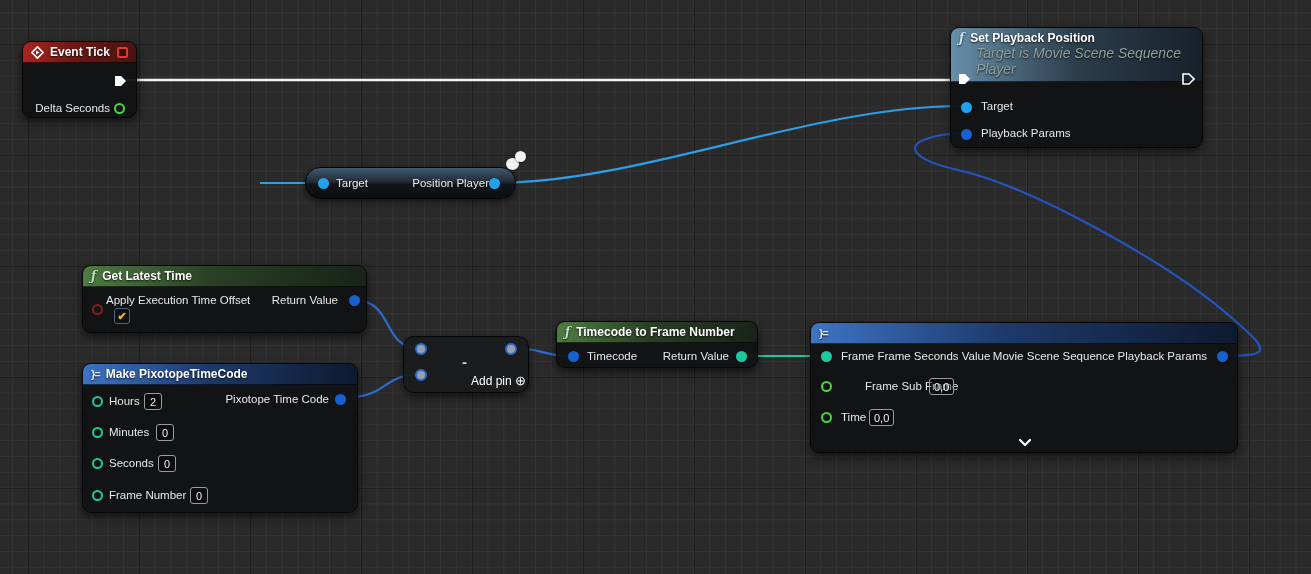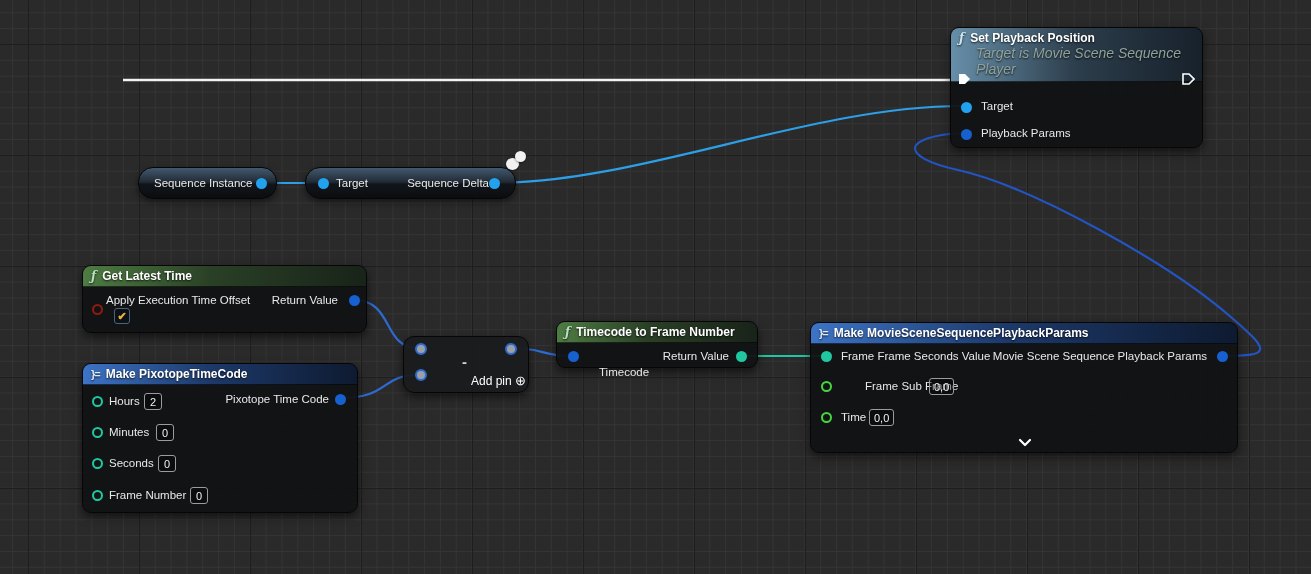--- a/index.html
+++ b/index.html
@@ -83,20 +83,35 @@
     <path d="M123 80 L957 80" stroke="#f2f2f2" stroke-width="2.6" fill="none"></path>
     <path d="M260 183 L323 183" stroke="#2d9fe6" stroke-width="2.2" fill="none"></path>
     <path d="M494 183 C640 183 810 106 962 106" stroke="#2d9fe6" stroke-width="2.2" fill="none"></path>
     <path d="M354 300 C394 300 382 348 418 348" stroke="#2e6bd0" stroke-width="2.2" fill="none"></path>
     <path d="M340 398 C390 398 380 375 418 375" stroke="#2e6bd0" stroke-width="2.2" fill="none"></path>
     <path d="M511 348 C543 348 542 356 572 356" stroke="#2e6bd0" stroke-width="2.2" fill="none"></path>
     <path d="M741 356 L824 356" stroke="#1fc8a0" stroke-width="2.2" fill="none"></path>
     <path d="M963 133 C902 136 898 157 958 170 C1030 186 1168 262 1232 318 C1270 351 1272 356 1223 356" stroke="#2454c2" stroke-width="2.2" fill="none"></path>
   </svg>
 
+  <div class="node" style="left:22px; top:41px; width:115px; height:77px;">
+    <div class="hdr hdr-event">
+      <svg width="13" height="13" viewBox="0 0 13 13">
+        <rect x="2.5" y="2.5" width="8" height="8" transform="rotate(45 6.5 6.5)" fill="none" stroke="#fff" stroke-width="1.6"></rect>
+        <path d="M5 4.5 L8.5 6.5 L5 8.5 Z" fill="#fff"></path>
+      </svg>
+      <span>Event Tick</span>
+      <span style="margin-left:auto; width:11px; height:11px; border:2px solid #e03a2e; border-radius:2px; background:#33100d;"></span>
+    </div>
+    <svg class="exec" style="left:90px; top:32px;" width="14" height="14" viewBox="0 0 14 14">
+      <path d="M2 2 L8 2 L13 7 L8 12 L2 12 Z" fill="#fff"></path>
+    </svg>
+    <span class="lbl" style="right:26px; top:60px;">Delta Seconds</span>
+    <span class="pin h c-green-h" style="left:91px; top:61px;"></span>
+  </div>
 
   <div class="node" style="left:950px; top:27px; width:253px; height:121px;">
     <div class="hdr hdr-steel" style="border-radius:8px 8px 0 0; display:block;">
       <div style="display:flex; align-items:center; gap:6px;">
         <span class="ficon blue">ƒ</span>
         <span>Set Playback Position</span>
       </div>
       <div class="subtitle" style="margin-left:17px;">Target is Movie Scene Sequence Player</div>
     </div>
     <svg class="exec" style="left:6px; top:44px;" width="14" height="14" viewBox="0 0 14 14">
@@ -104,29 +119,25 @@
     </svg>
     <svg class="exec" style="left:230px; top:44px;" width="14" height="14" viewBox="0 0 14 14">
       <path d="M2 2 L8 2 L13 7 L8 12 L2 12 Z" fill="none" stroke="#fff" stroke-width="1.6"></path>
     </svg>
     <span class="pin f c-lblue" style="left:10px; top:74px;"></span>
     <span class="lbl" style="left:30px; top:72px;">Target</span>
     <span class="pin f c-dblue" style="left:10px; top:101px;"></span>
     <span class="lbl" style="left:30px; top:99px;">Playback Params</span>
   </div>
 
-  <div class="pill" style="left:138px; top:167px; width:139px;">
-    <span class="lbl" style="left:15px; top:9px;">Sequence Instance</span>
-    <span class="pin f c-lblue" style="left:117px; top:10px;"></span>
-  </div>
 
   <div class="pill" style="left:305px; top:167px; width:211px;">
     <span class="pin f c-lblue" style="left:12px; top:10px;"></span>
     <span class="lbl" style="left:30px; top:9px;">Target</span>
-    <span class="lbl" style="right:26px; top:9px;">Sequence Delta</span>
+    <span class="lbl" style="right:26px; top:9px;">Position Player</span>
     <span class="pin f c-lblue" style="left:183px; top:10px;"></span>
   </div>
   <span class="cloud" style="left:506px; top:158px; width:13px; height:12px;"></span>
   <span class="cloud" style="left:515px; top:151px; width:11px; height:11px;"></span>
 
   <div class="node" style="left:82px; top:265px; width:285px; height:68px;">
     <div class="hdr hdr-func">
       <span class="ficon green">ƒ</span>
       <span>Get Latest Time</span>
     </div>
@@ -178,29 +189,28 @@
       <span style="font-size:13px;">⊕</span>
     </span>
   </div>
 
   <div class="node" style="left:556px; top:321px; width:202px; height:47px;">
     <div class="hdr hdr-func">
       <span class="ficon green">ƒ</span>
       <span>Timecode to Frame Number</span>
     </div>
     <span class="pin f c-dblue" style="left:11px; top:29px;"></span>
-    <span class="lbl" style="left:42px; top:28px;margin-top:16px;">Timecode</span>
+    <span class="lbl" style="left:30px; top:28px;">Timecode</span>
     <span class="lbl" style="right:28px; top:28px;">Return Value</span>
     <span class="pin f c-teal-f" style="left:179px; top:29px;"></span>
   </div>
 
   <div class="node" style="left:810px; top:322px; width:428px; height:131px;">
     <div class="hdr hdr-make">
       <span class="sicon">}=</span>
-      <span>Make MovieSceneSequencePlaybackParams</span>
     </div>
     <span class="pin f c-teal-f" style="left:10px; top:28px;"></span>
     <span class="lbl" style="left:30px; top:27px;">Frame Frame Seconds Value</span>
     <span class="lbl" style="right:30px; top:27px;">Movie Scene Sequence Playback Params</span>
     <span class="pin f c-dblue" style="left:406px; top:28px;"></span>
     <span class="pin h c-green-h" style="left:10px; top:58px;"></span>
     <span class="lbl" style="left:30px; top:57px;margin-left:24px;">Frame Sub Frame</span>
     <span class="valbox" style="left:118px; top:55px;">
         <span>0,0</span>
       </span>

